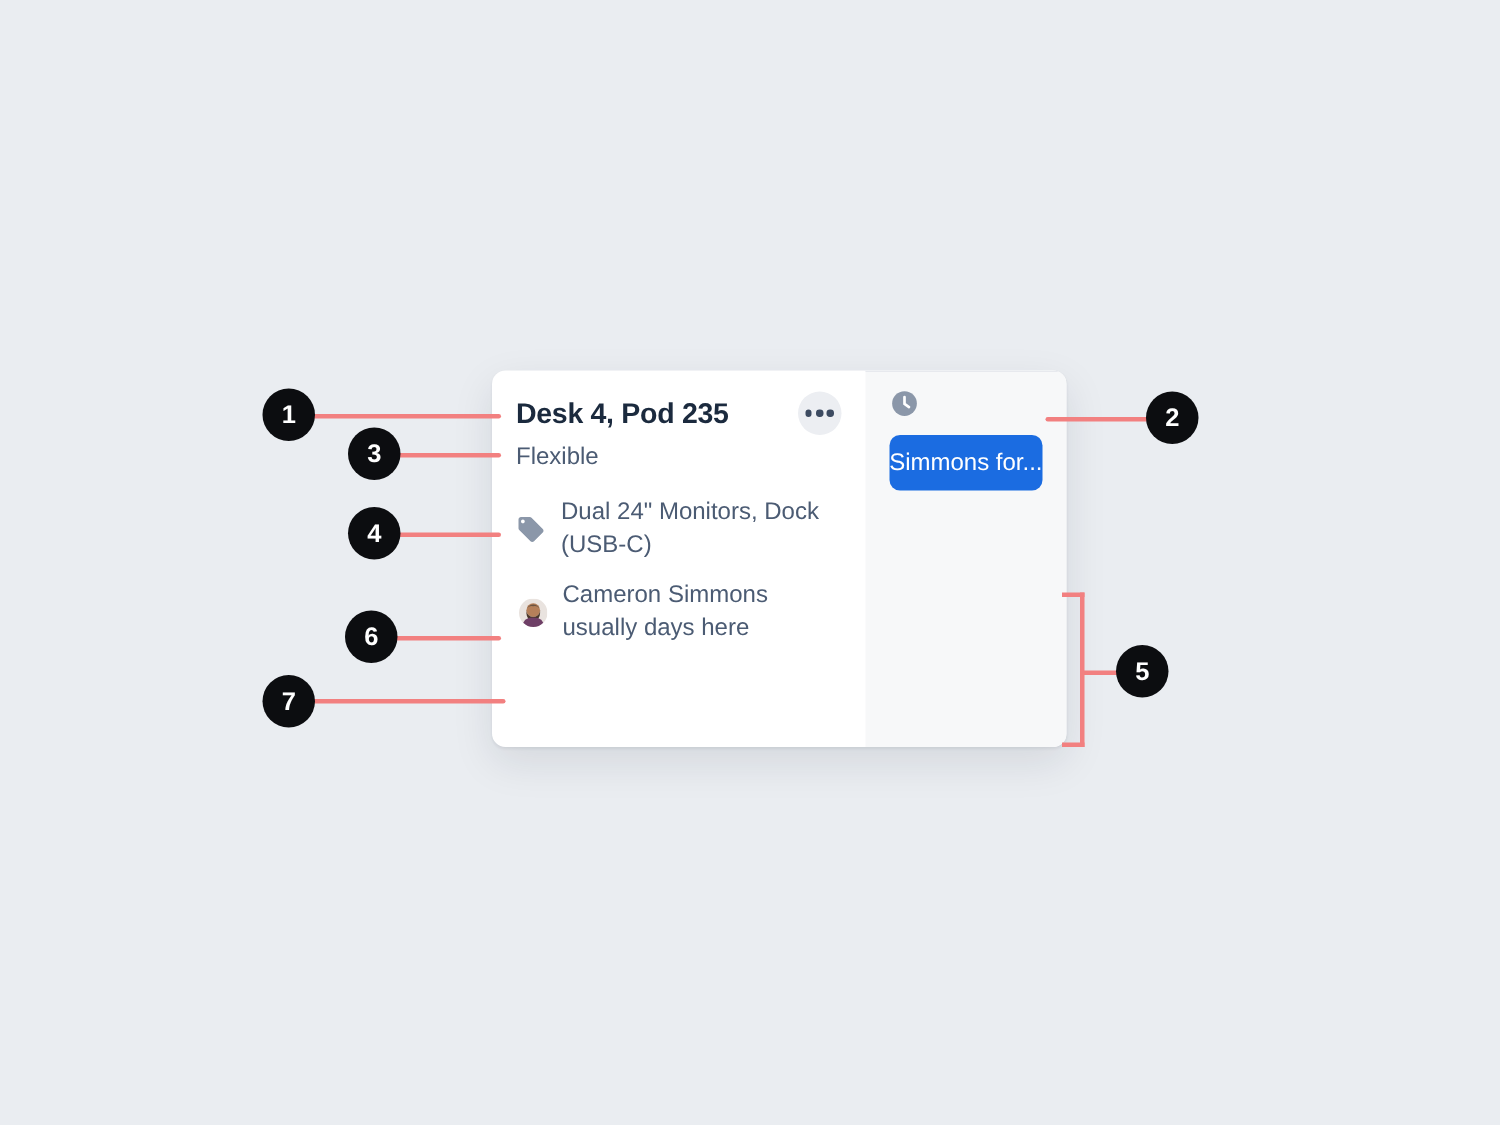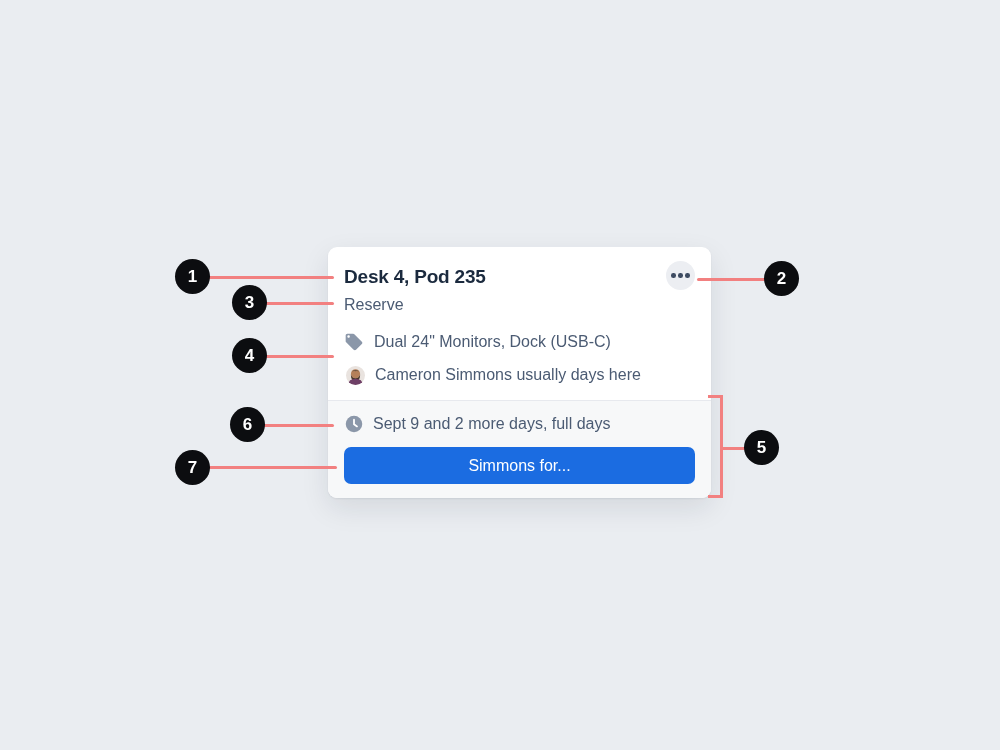--- a/index.html
+++ b/index.html
@@ -62,21 +62,21 @@
   
   .card {
     position: absolute;
     left: 328px; top: 247px;
     width: 383px; height: 251px;
     background: #ffffff;
     border-radius: 9px;
     box-shadow: 0 1px 2px rgba(18,28,45,.07), 0 10px 28px rgba(18,28,45,.10);
     z-index: 2;
     display: flex;
-    flex-direction: column;
+    flex-direction: row;
     overflow: hidden;
   }
   .card-body { padding: 16px 16px 14px 16px; flex: 1; }
   .title-row {
     display: flex;
     align-items: center;
     justify-content: space-between;
   }
   .card-title {
     font-size: 19px;
@@ -160,21 +160,21 @@
       <div class="title-row">
         <div class="card-title">Desk 4, Pod 235</div>
         <button class="more-btn">
           <span style="display:flex;gap:2.5px;">
             <span class="dot"></span>
               <span class="dot"></span>
               <span class="dot"></span>
           </span>
         </button>
       </div>
-      <div class="card-subtitle">Reserve</div>
+      <div class="card-subtitle">Flexible</div>
 
       <div class="info-row amenities">
         <svg class="icon-20" viewBox="0 0 24 24">
           <path fill="#8b97a9" d="M21.41 11.58l-9-9C12.05 2.22 11.55 2 11 2H4c-1.1 0-2 .9-2 2v7c0 .55.22 1.05.59 1.42l9 9c.36.36.86.58 1.41.58.55 0 1.05-.22 1.41-.59l7-7c.37-.36.59-.86.59-1.41 0-.55-.23-1.06-.59-1.42zM5.5 7C4.67 7 4 6.33 4 5.5S4.67 4 5.5 4 7 4.67 7 5.5 6.33 7 5.5 7z"></path>
         </svg>
         <span>Dual 24" Monitors, Dock (USB-C)</span>
       </div>
 
       <div class="info-row owner">
         <svg class="avatar-19" viewBox="0 0 20 20">
@@ -194,21 +194,20 @@
         <span>Cameron Simmons usually days here</span>
       </div>
     </div>
 
     <div class="card-footer">
       <div class="info-row">
         <svg class="icon-18" viewBox="0 0 24 24">
           <circle cx="12" cy="12" r="11" fill="#8b97a9"></circle>
           <path d="M12 6.2 V12.4 L16 15.2" stroke="#ffffff" stroke-width="2.4" fill="none" stroke-linecap="round" stroke-linejoin="round"></path>
         </svg>
-        <span>Sept 9 and 2 more days, full days</span>
       </div>
       <button class="reserve-btn">Simmons for...</button>
     </div>
   </div>
 
   <div class="callout c1">
       <span>1</span>
     </div>
   <div class="callout c2">
       <span>2</span>

